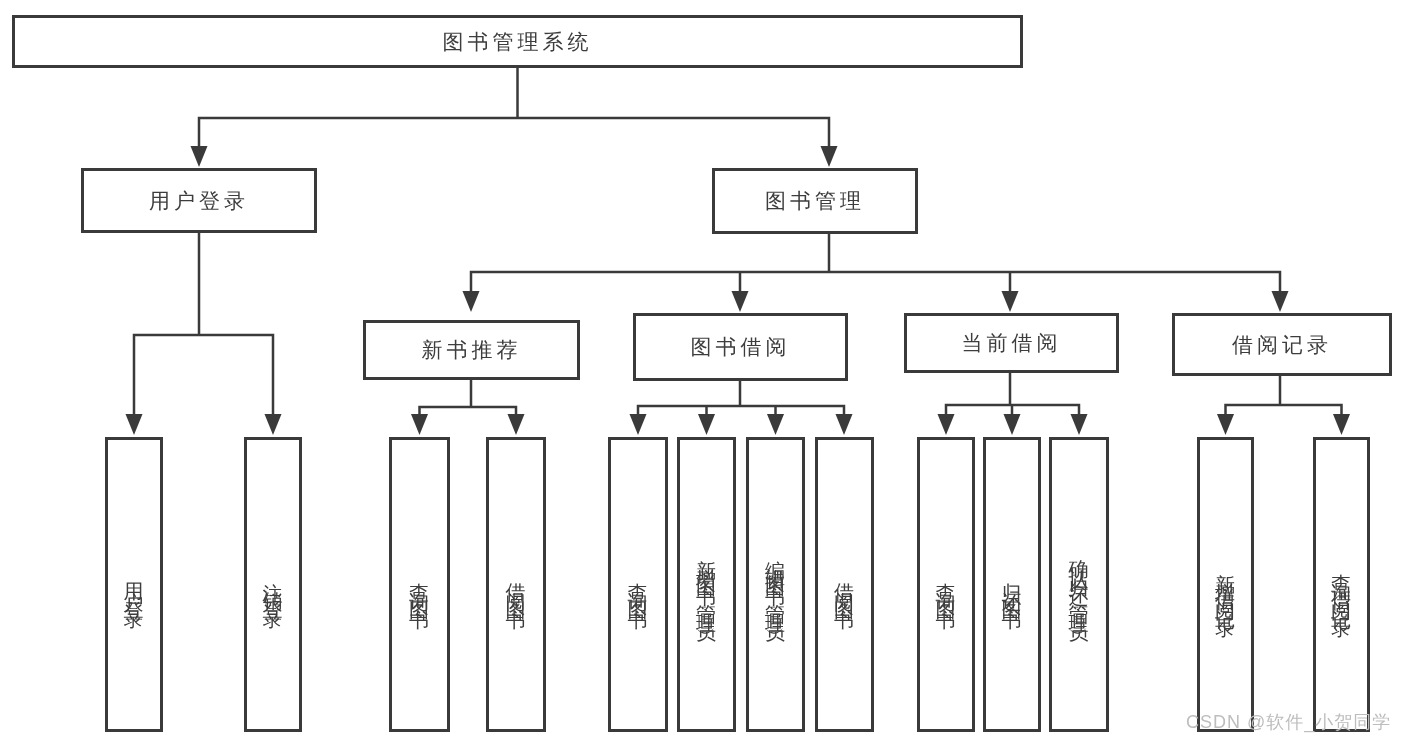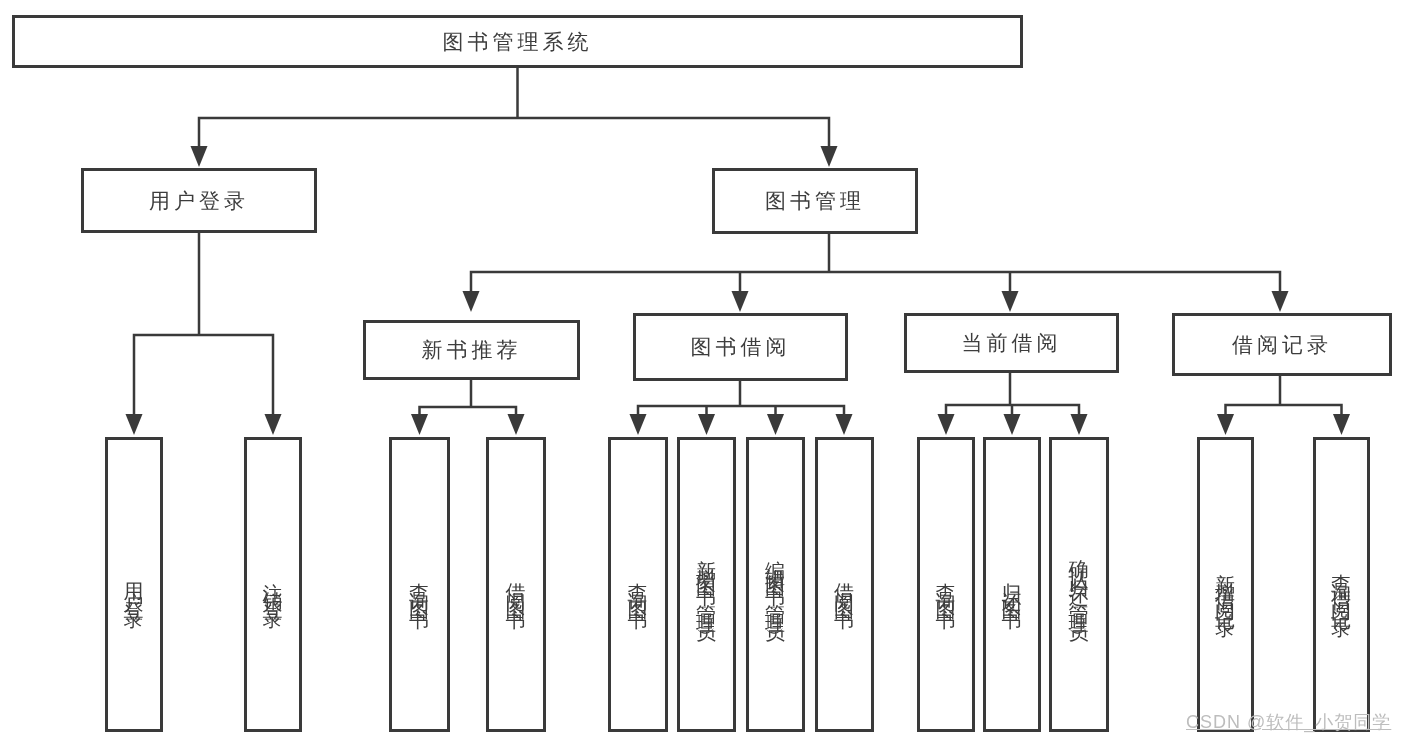--- a/index.html
+++ b/index.html
@@ -29,21 +29,20 @@
     line-height:1.1;
     white-space:nowrap;
   }
   .watermark{
     position:absolute;
     z-index:5;
     color:#bdbdbd;
     font-size:18px;
     letter-spacing:1px;
     white-space:nowrap;
-    text-decoration:underline;
   }
 </style>
 </head>
 <body>
 
 <div class="canvas">
 
   <svg class="connectors" id="connectors" width="1405" height="747" viewBox="0 0 1405 747">
     <path fill="none" stroke="#3a3a3a" stroke-width="2.5" stroke-linecap="square" d="M517.5 68 V118 M199 118 H829 M199 118 V153 M829 118 V153
          M199 233 V335 M134 335 H273 M134 335 V421 M273 335 V421

